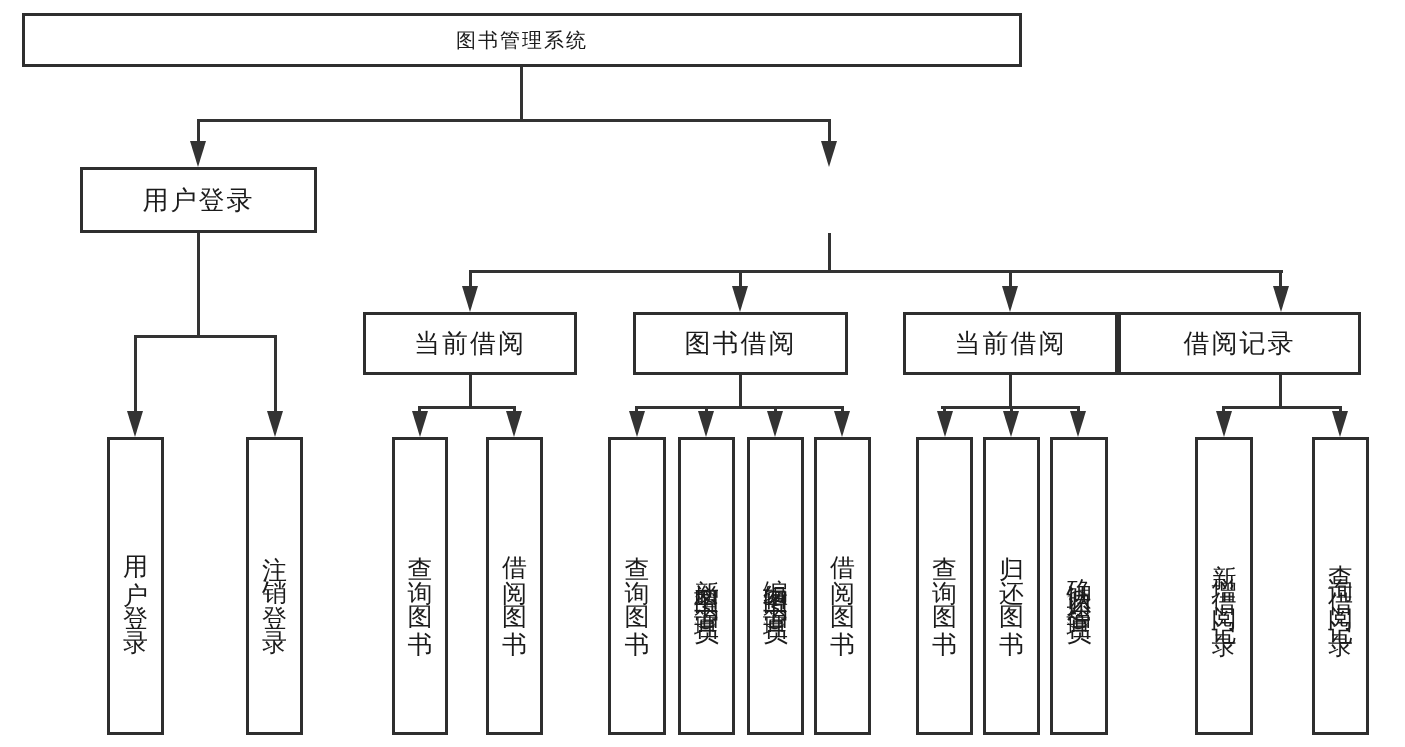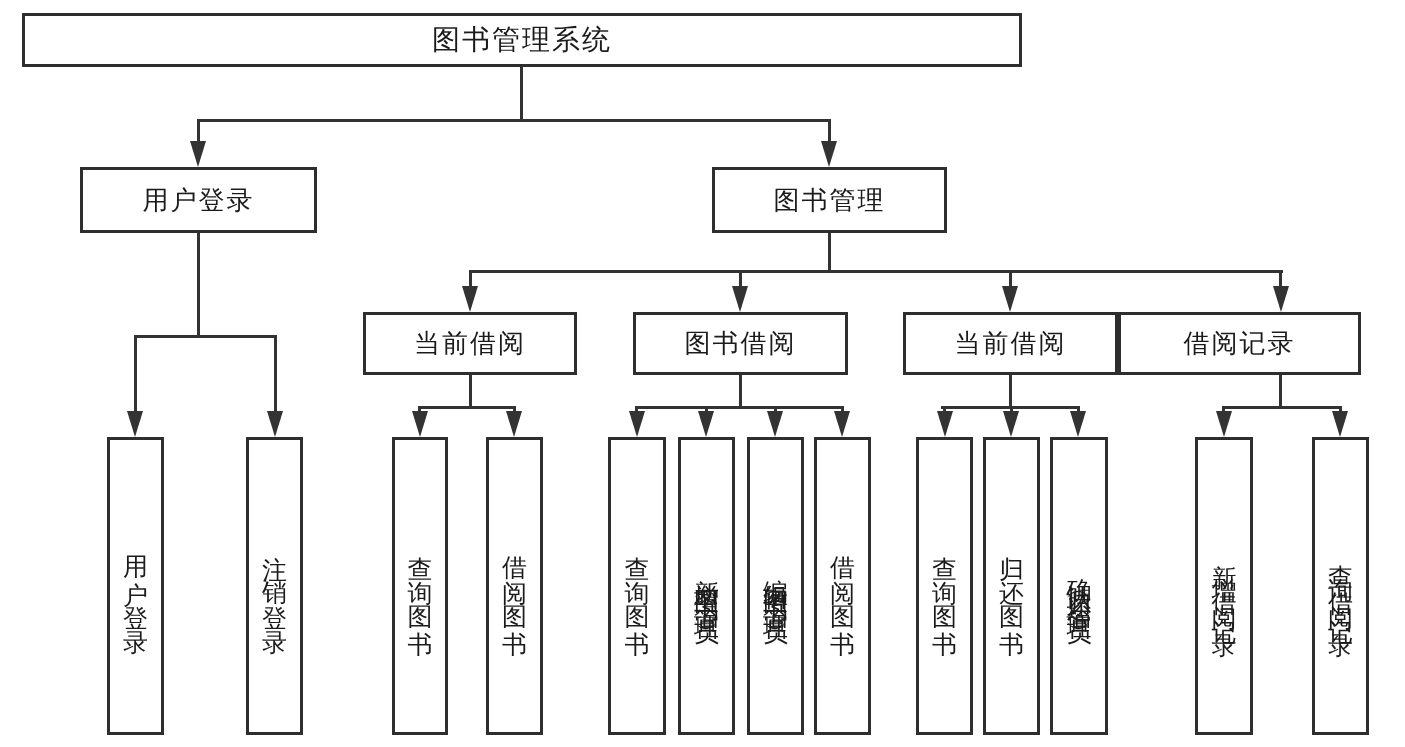--- a/index.html
+++ b/index.html
@@ -6,21 +6,21 @@
   #canvas{
     position:relative;width:1405px;height:747px;background:#ffffff;overflow:hidden;
     font-family:"Liberation Sans","DejaVu Sans",sans-serif;color:#1b1b1b;
   }
   
   .hbox{
     position:absolute;box-sizing:border-box;border:3px solid #2e2e2e;background:#ffffff;
     display:flex;align-items:center;justify-content:center;
     font-size:26px;letter-spacing:2px;color:#1b1b1b;white-space:nowrap;
   }
-  .root-box{font-size:28px;}
+  .root-box{font-size:20px;}
   .vbox{
     position:absolute;box-sizing:border-box;border:3px solid #2e2e2e;background:#ffffff;
     display:flex;align-items:center;justify-content:center;
   }
   .vbox span{
     writing-mode:vertical-rl;text-orientation:mixed;white-space:nowrap;
     font-size:25px;color:#1b1b1b;line-height:1;
   }
   .ls-wide span{letter-spacing:25px;}
   .ls-mid span{letter-spacing:14px;}
@@ -51,23 +51,20 @@
 
   <div class="vline" style="left:520px;top:67px;height:54px;"></div>
   <div class="hline" style="left:197px;top:119px;width:634px;"></div>
   <div class="vline" style="left:197px;top:119px;height:25px;"></div>
   <div class="vline" style="left:828px;top:119px;height:25px;"></div>
   <div class="arrow" style="left:190px;top:141px;"></div>
   <div class="arrow" style="left:821px;top:141px;"></div>
 
   <div class="hbox" style="left:80px;top:167px;width:237px;height:66px;">
     <span>用户登录</span>
-  </div>
-  <div class="hbox" style="left:712px;top:167px;width:235px;height:66px;">
-    <span>图书管理</span>
   </div>
 
   <div class="vline" style="left:197px;top:233px;height:104px;"></div>
   <div class="hline" style="left:134px;top:335px;width:143px;"></div>
   <div class="vline" style="left:134px;top:335px;height:79px;"></div>
   <div class="vline" style="left:274px;top:335px;height:79px;"></div>
   <div class="arrow" style="left:127px;top:411px;"></div>
   <div class="arrow" style="left:267px;top:411px;"></div>
 
   <div class="vline" style="left:828px;top:233px;height:40px;"></div>

